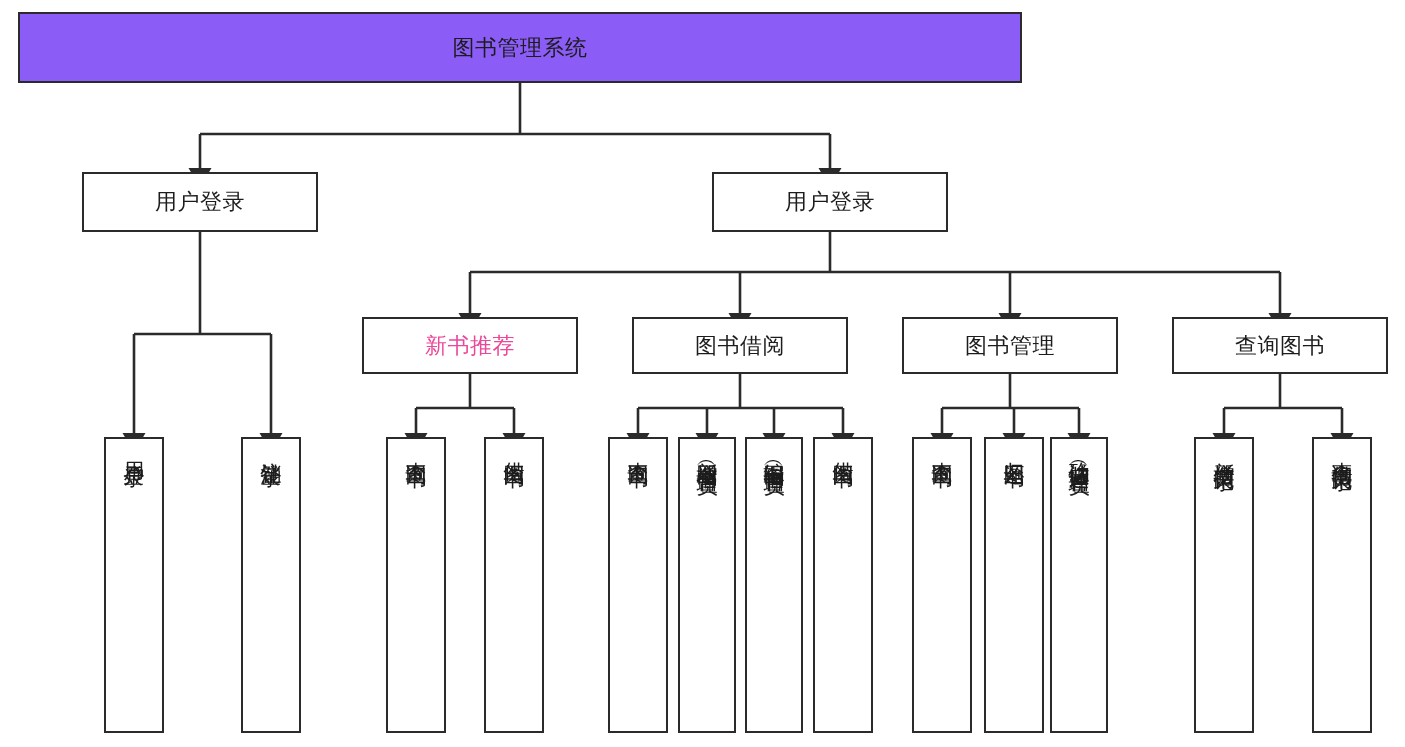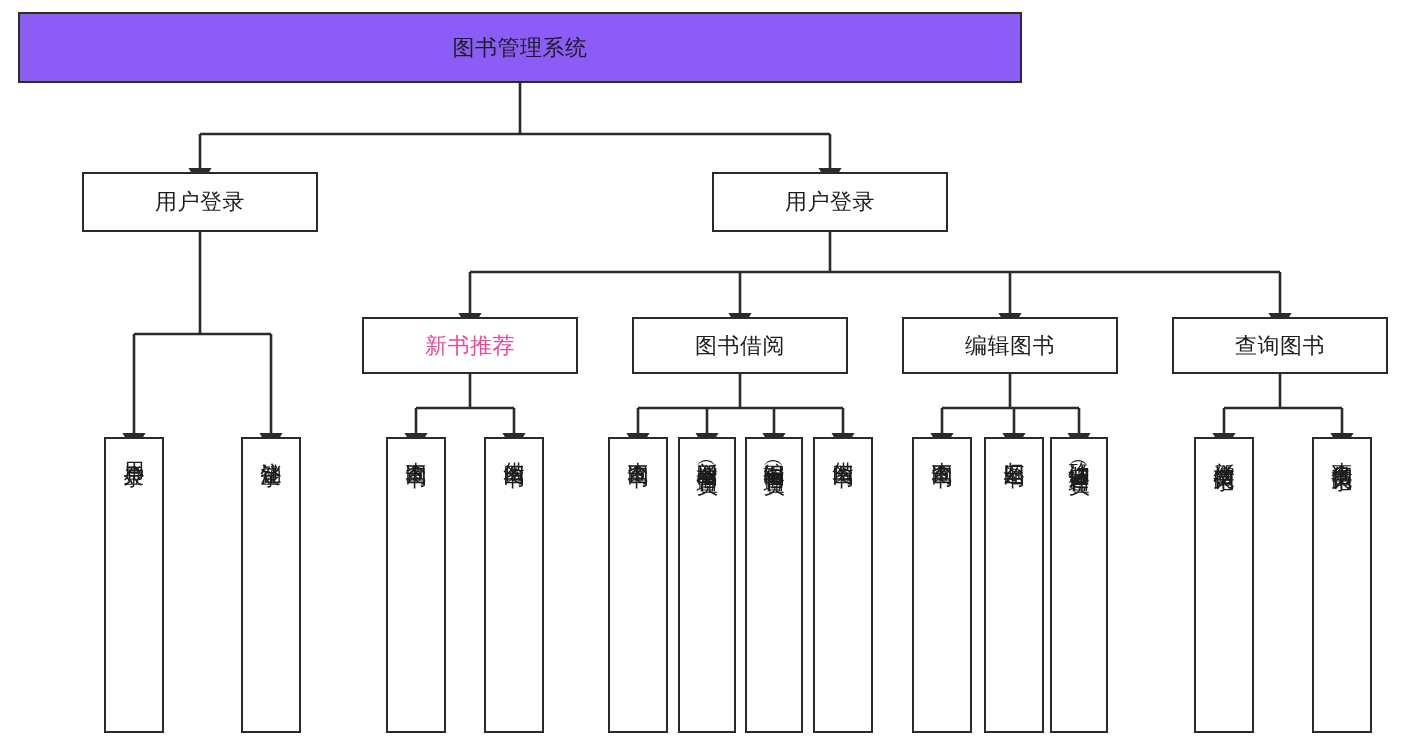--- a/index.html
+++ b/index.html
@@ -127,21 +127,21 @@
       <div class="node-box node-h" style="left: 712px; top: 172px; width: 236px; height: 60px; border-color: rgb(43, 43, 43); background: rgb(255, 255, 255);">
         <span class="node-label" style="color: rgb(28, 28, 28);">用户登录</span>
       </div>
       <div class="node-box node-h" style="left: 362px; top: 317px; width: 216px; height: 57px; border-color: rgb(43, 43, 43); background: rgb(255, 255, 255);">
         <span class="node-label" style="color: #ec4899;">新书推荐</span>
       </div>
       <div class="node-box node-h" style="left: 632px; top: 317px; width: 216px; height: 57px; border-color: rgb(43, 43, 43); background: rgb(255, 255, 255);">
         <span class="node-label" style="color: rgb(28, 28, 28);">图书借阅</span>
       </div>
       <div class="node-box node-h" style="left: 902px; top: 317px; width: 216px; height: 57px; border-color: rgb(43, 43, 43); background: rgb(255, 255, 255);">
-        <span class="node-label" style="color: rgb(28, 28, 28);">编辑图书</span>
+        <span class="node-label" style="color: rgb(28, 28, 28);">图书管理</span>
       </div>
       <div class="node-box node-h" style="left: 1172px; top: 317px; width: 216px; height: 57px; border-color: rgb(43, 43, 43); background: rgb(255, 255, 255);">
         <span class="node-label" style="color: rgb(28, 28, 28);">查询图书</span>
       </div>
       <div class="node-box node-v" style="left: 104px; top: 437px; width: 60px; height: 296px; border-color: rgb(43, 43, 43); background: rgb(255, 255, 255);">
         <span class="node-label" style="color: rgb(28, 28, 28);">用户登录</span>
       </div>
       <div class="node-box node-v" style="left: 241px; top: 437px; width: 60px; height: 296px; border-color: rgb(43, 43, 43); background: rgb(255, 255, 255);">
         <span class="node-label" style="color: rgb(28, 28, 28);">注销登录</span>
       </div>

